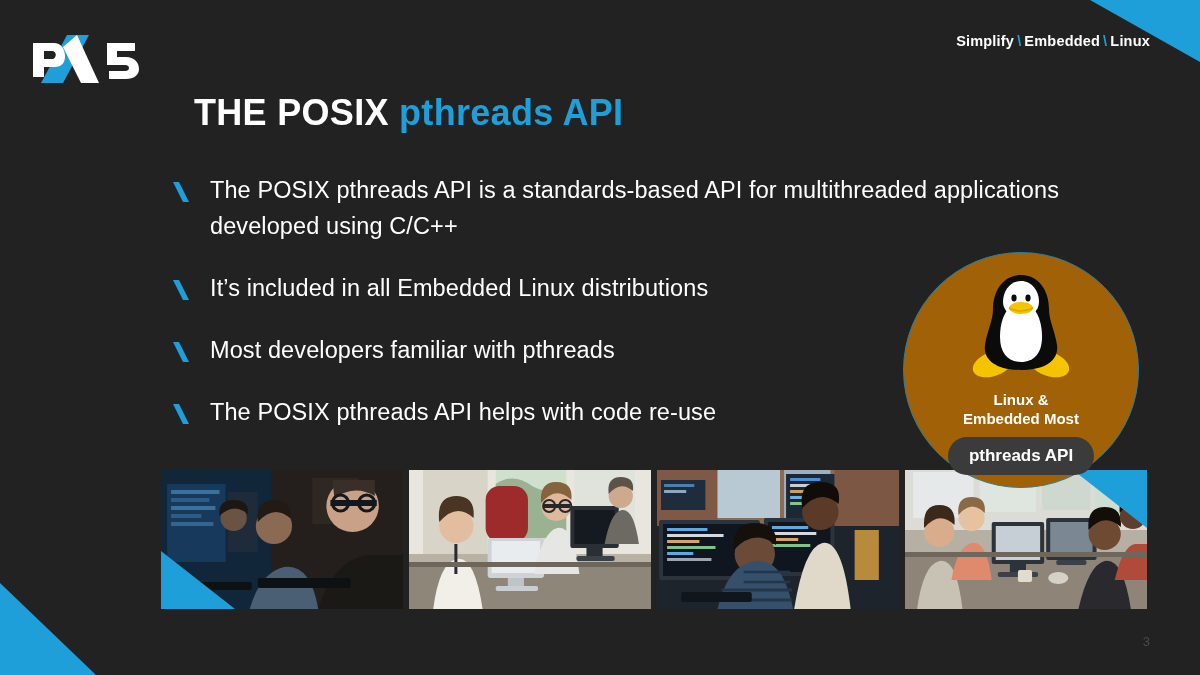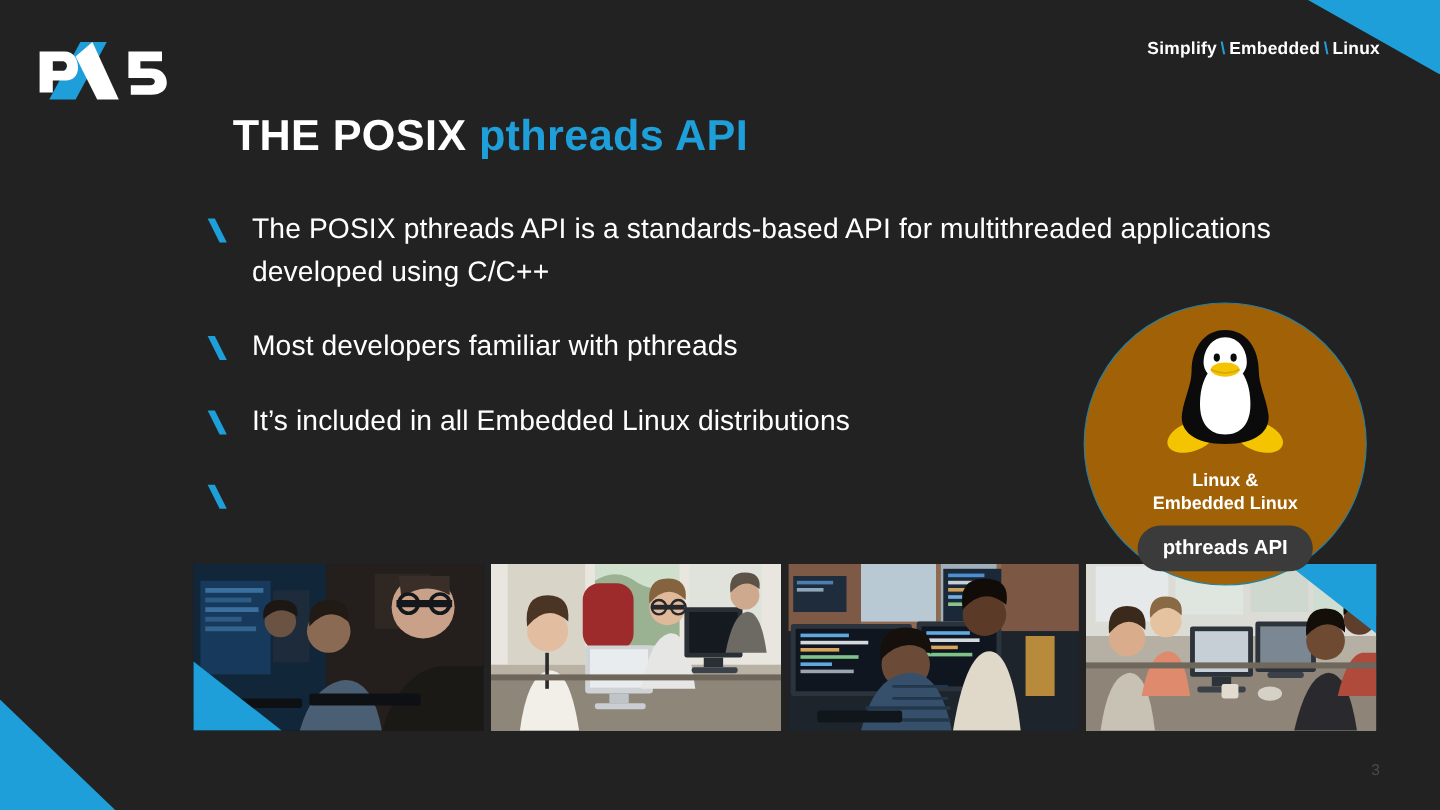--- a/index.html
+++ b/index.html
@@ -190,38 +190,39 @@
       </span>
       <span>The POSIX pthreads API is a standards-based API for multithreaded applications developed using C/C++</span>
     </div>
 
     <div class="bullet narrow">
       <span class="mark">
         <svg viewBox="0 0 18 24" xmlns="http://www.w3.org/2000/svg">
             <polygon points="1,2 7,2 17,22 11,22" fill="#1f9fd9"></polygon>
           </svg>
       </span>
-      <span>Most developers familiar with pthreads</span>
+      <span>It’s included in all Embedded Linux distributions</span>
     </div>
 
     <div class="bullet narrow">
       <span class="mark">
         <svg viewBox="0 0 18 24" xmlns="http://www.w3.org/2000/svg">
             <polygon points="1,2 7,2 17,22 11,22" fill="#1f9fd9"></polygon>
           </svg>
       </span>
-      <span>It’s included in all Embedded Linux distributions</span>
+      <span>Most developers familiar with pthreads</span>
     </div>
 
     <div class="bullet narrow">
       <span class="mark">
         <svg viewBox="0 0 18 24" xmlns="http://www.w3.org/2000/svg">
             <polygon points="1,2 7,2 17,22 11,22" fill="#1f9fd9"></polygon>
           </svg>
       </span>
+      <span>The POSIX pthreads API helps with code re-use</span>
     </div>
 
   </div>
 
   <div class="badge">
     <div class="tux">
       <svg width="104" height="112" viewBox="0 0 104 112" xmlns="http://www.w3.org/2000/svg" aria-hidden="true">
 
         <ellipse cx="24" cy="95" rx="21" ry="12" fill="#f5c400" transform="rotate(-20 24 95)"></ellipse>
         <ellipse cx="80" cy="95" rx="21" ry="12" fill="#f5c400" transform="rotate(20 80 95)"></ellipse>
@@ -241,21 +242,21 @@
         <ellipse cx="60" cy="28" rx="5.5" ry="7" fill="#ffffff"></ellipse>
         <ellipse cx="45" cy="29" rx="2.6" ry="3.4" fill="#0b0b0b"></ellipse>
         <ellipse cx="59" cy="29" rx="2.6" ry="3.4" fill="#0b0b0b"></ellipse>
 
         <path d="M52,33 C45,33 40,36 40,39 C40,42 45,45 52,45 C59,45 64,42 64,39 C64,36 59,33 52,33 Z" fill="#f5c400"></path>
         <path d="M40,39 C44,41 48,42 52,42 C56,42 60,41 64,39" stroke="#d9a800" stroke-width="1.4" fill="none"></path>
       </svg>
     </div>
     <div class="cap">
       <div>Linux &amp;</div>
-      <div>Embedded Linux</div>
+      <div>Embedded Most</div>
     </div>
     <div class="pill">pthreads API</div>
   </div>
 
   <div class="photos">
 
     <div class="photo">
       <svg viewBox="0 0 240 139" preserveAspectRatio="none" xmlns="http://www.w3.org/2000/svg" aria-hidden="true">
         <rect width="240" height="139" fill="#1a1a20"></rect>
         <rect x="0" y="0" width="110" height="139" fill="#12263a"></rect>

